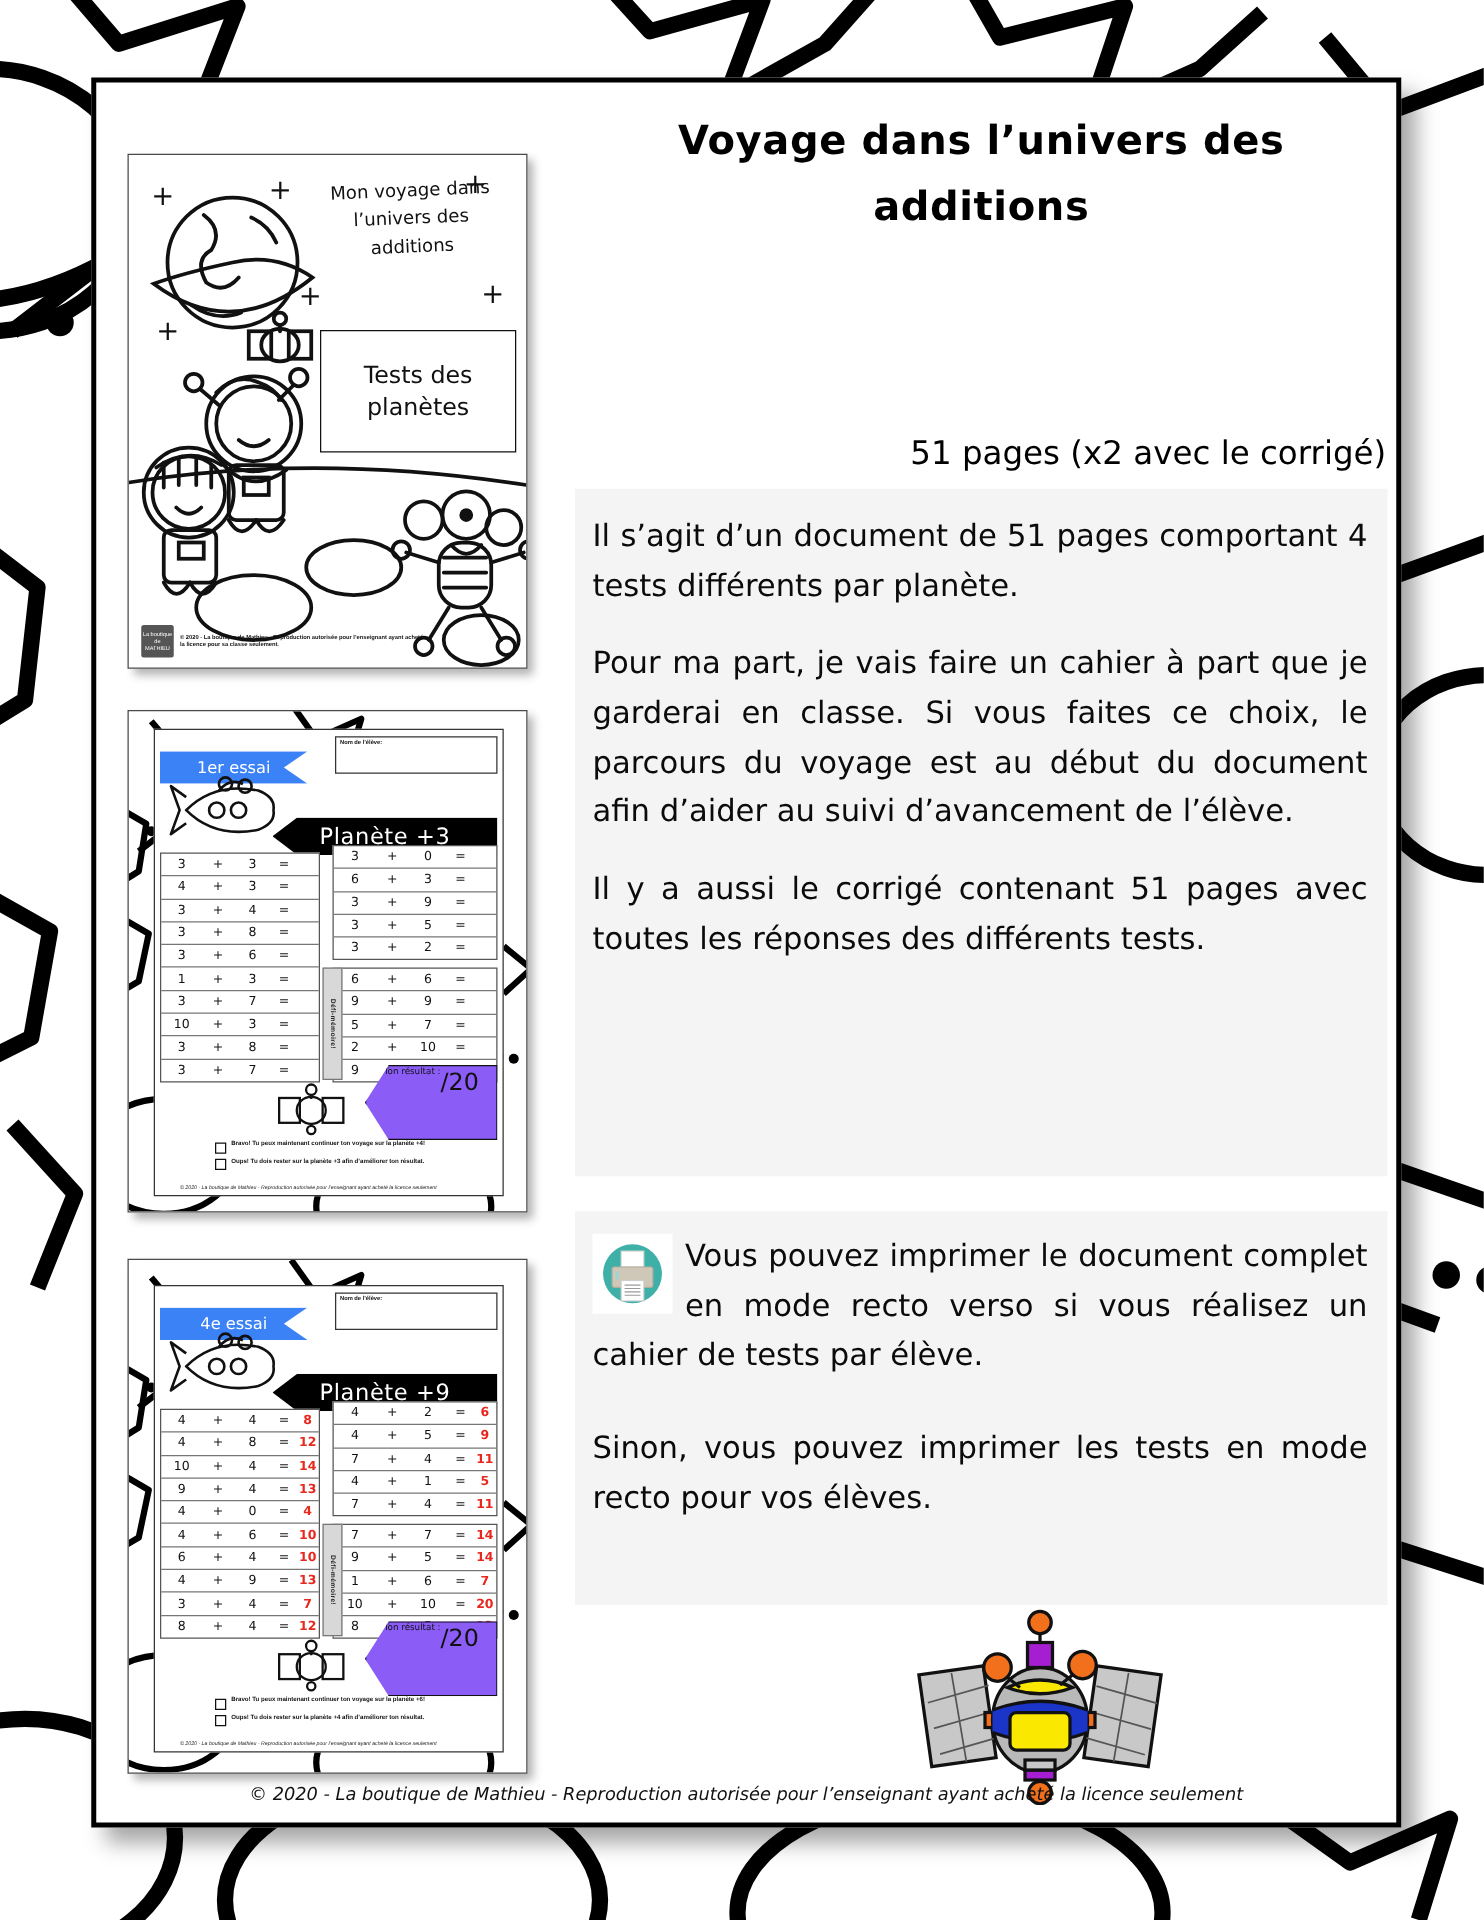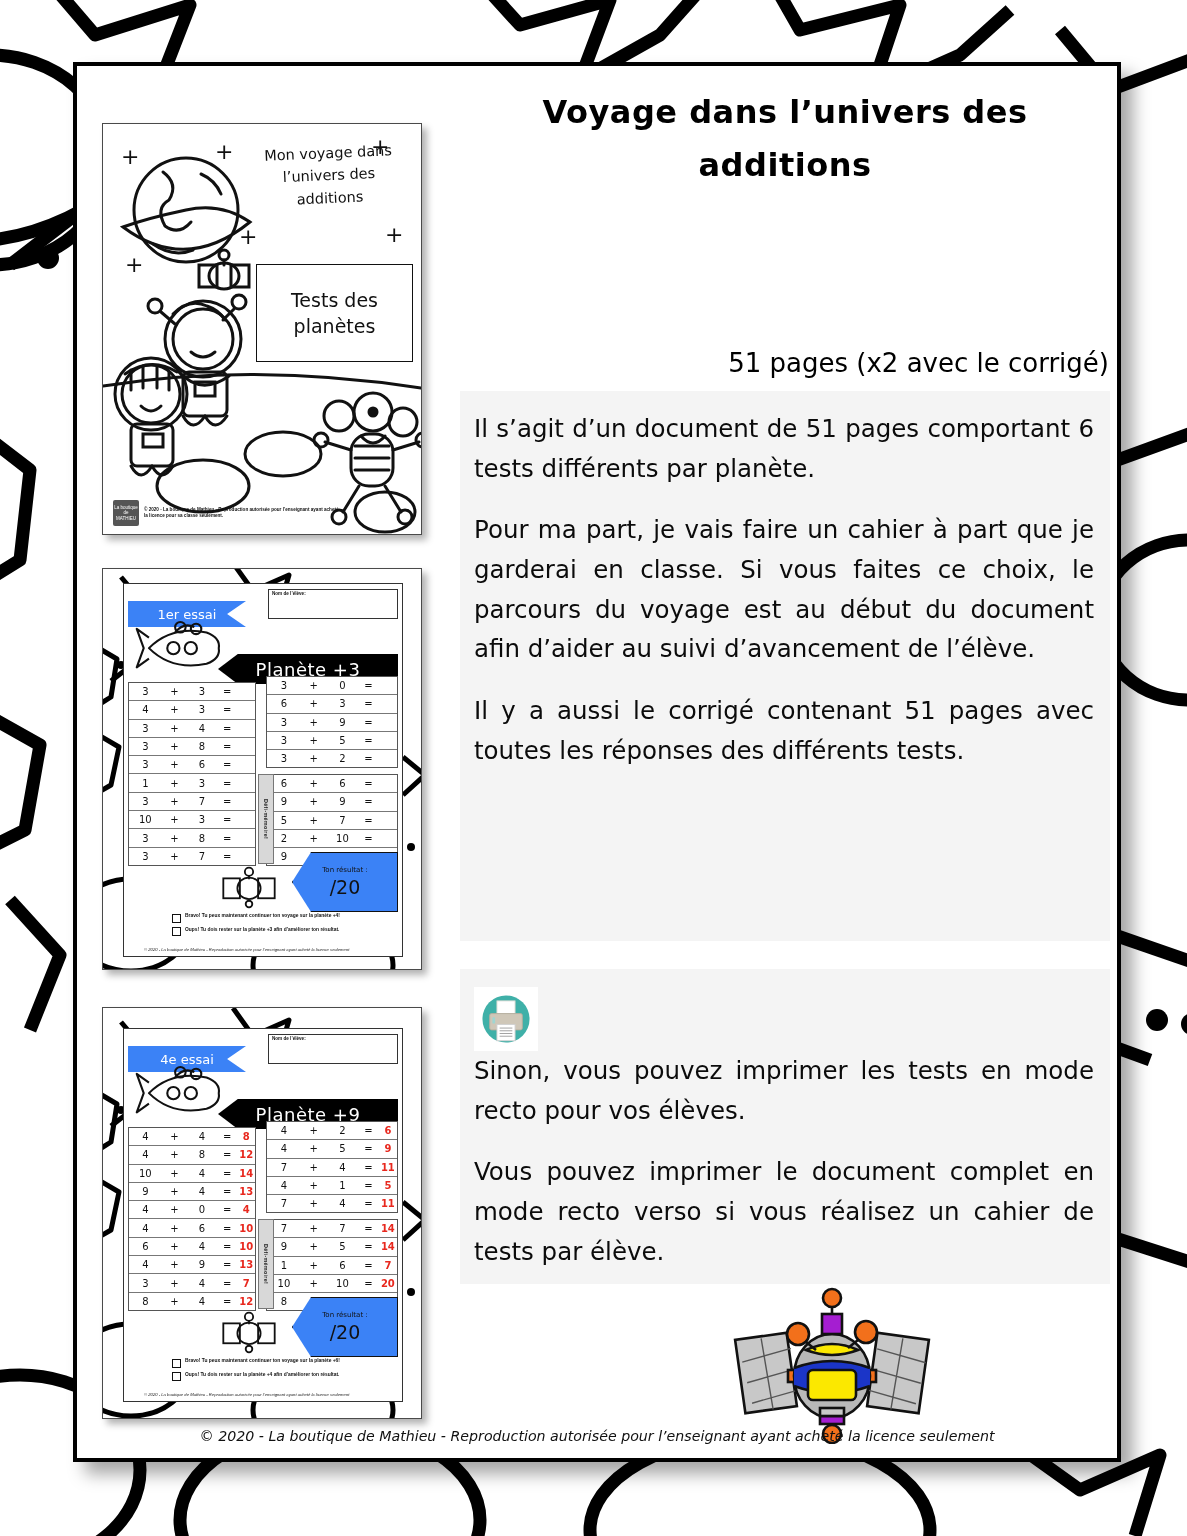--- a/index.html
+++ b/index.html
@@ -76,23 +76,23 @@
   .eq-row i{font-style:normal;text-align:center;}
   .eq-a{width:26%;}.eq-p{width:20%;}.eq-b{width:24%;}.eq-e{width:16%;}
   .eq-r{width:14%;color:#e8281e;font-weight:bold;}
   .defi-strip{
     position:absolute;background:#d8d8d8;border:1px solid #777;
     writing-mode:vertical-rl;text-orientation:mixed;
     display:flex;align-items:center;justify-content:center;
     font-size:5.4px;color:#222;font-weight:bold;letter-spacing:.3px;
   }
   .ws-result{
-    position:absolute;right:4px;bottom:44px;width:104px;height:58px;border:1.4px solid #111;background:#3b82f6;
+    position:absolute;right:4px;bottom:44px;width:104px;height:58px;border:1.4px solid #111;background:#8b5cf6;
     clip-path:polygon(18% 0,100% 0,100% 100%,18% 100%,0 50%);
-    display:flex;flex-direction:column;align-items:center;justify-content:center;
+    display:flex;flex-direction:row;justify-content:center;
   }
   .ws-result .lbl{font-size:7px;color:#111;font-family:"DejaVu Sans", sans-serif;}
   .ws-result .val{font-size:19px;color:#111;font-family:"DejaVu Sans", sans-serif;margin-top:2px;}
   .ws-check{position:absolute;left:48px;bottom:16px;width:218px;}
   .ws-check div{display:flex;align-items:flex-start;gap:4px;margin-bottom:4px;}
   .ws-check .bx{width:7px;height:7px;border:1px solid #111;flex:0 0 auto;margin-top:.5px;}
   .ws-check p{margin:0;font-size:4.9px;line-height:1.2;color:#111;font-weight:bold;}
   .ws-foot{position:absolute;left:20px;bottom:4px;font-size:4.2px;color:#222;font-style:italic;}
 
   
@@ -706,40 +706,40 @@
 
   <div id="headline">
     <div>Voyage dans l’univers des</div>
     <div>additions</div>
   </div>
 
 
   <div id="pagecount">51 pages (x2 avec le corrigé)</div>
 
   <div class="txtbox" id="box-desc">
-    <p>Il s’agit d’un document de 51 pages comportant 6 tests différents par planète.</p>
+    <p>Il s’agit d’un document de 51 pages comportant 4 tests différents par planète.</p>
     <p>Pour ma part, je vais faire un cahier à part que je garderai en classe. Si vous faites ce choix, le parcours du voyage est au début du document afin d’aider au suivi d’avancement de l’élève.</p>
     <p>Il y a aussi le corrigé contenant 51 pages avec toutes les réponses des différents tests.</p>
   </div>
 
   <div class="txtbox" id="box-print">
     <div id="print-icon">
       <svg viewBox="0 0 64 64" width="58" height="58">
         <circle cx="32" cy="32" r="26" fill="#3fb0a8"></circle>
         <rect x="22" y="12" width="20" height="14" fill="#fff" stroke="#d8d8d0" stroke-width="1"></rect>
         <rect x="14" y="26" width="36" height="18" rx="2" fill="#cfc7b8" stroke="#b6ad9e" stroke-width="1"></rect>
         <rect x="17" y="30" width="3" height="7" rx="1" fill="#9fd6d2"></rect>
         <rect x="22" y="38" width="20" height="18" fill="#fff" stroke="#cfcfcf" stroke-width="1"></rect>
         <g stroke="#9a9a9a" stroke-width="1">
           <path d="M 25 42 h 14 M 25 45 h 14 M 25 48 h 14 M 25 51 h 14"></path>
         </g>
       </svg>
     </div>
+    <p>Vous pouvez imprimer le document complet en mode recto verso si vous réalisez un cahier de tests par élève.</p>
     <p style="clear:both;margin-top:34px">Sinon, vous pouvez imprimer les tests en mode recto pour vos élèves.</p>
-    <p>Vous pouvez imprimer le document complet en mode recto verso si vous réalisez un cahier de tests par élève.</p>
   </div>
 
   <svg id="satellite" viewBox="0 0 200 160">
     <g stroke="#111" stroke-width="2.6">
 
       <rect x="8" y="52" width="52" height="74" fill="#c8c8c8" transform="rotate(-8 34 89)"></rect>
       <rect x="140" y="52" width="52" height="74" fill="#c8c8c8" transform="rotate(8 166 89)"></rect>
       <g stroke="#555" stroke-width="1.4" fill="none">
         <path d="M 12 75 L 62 68 M 14 96 L 64 89 M 16 117 L 66 110 M 34 54 L 36 126" transform="rotate(-8 34 89)"></path>
         <path d="M 142 68 L 192 75 M 140 89 L 190 96 M 138 110 L 188 117 M 166 54 L 164 126" transform="rotate(8 166 89)"></path>

